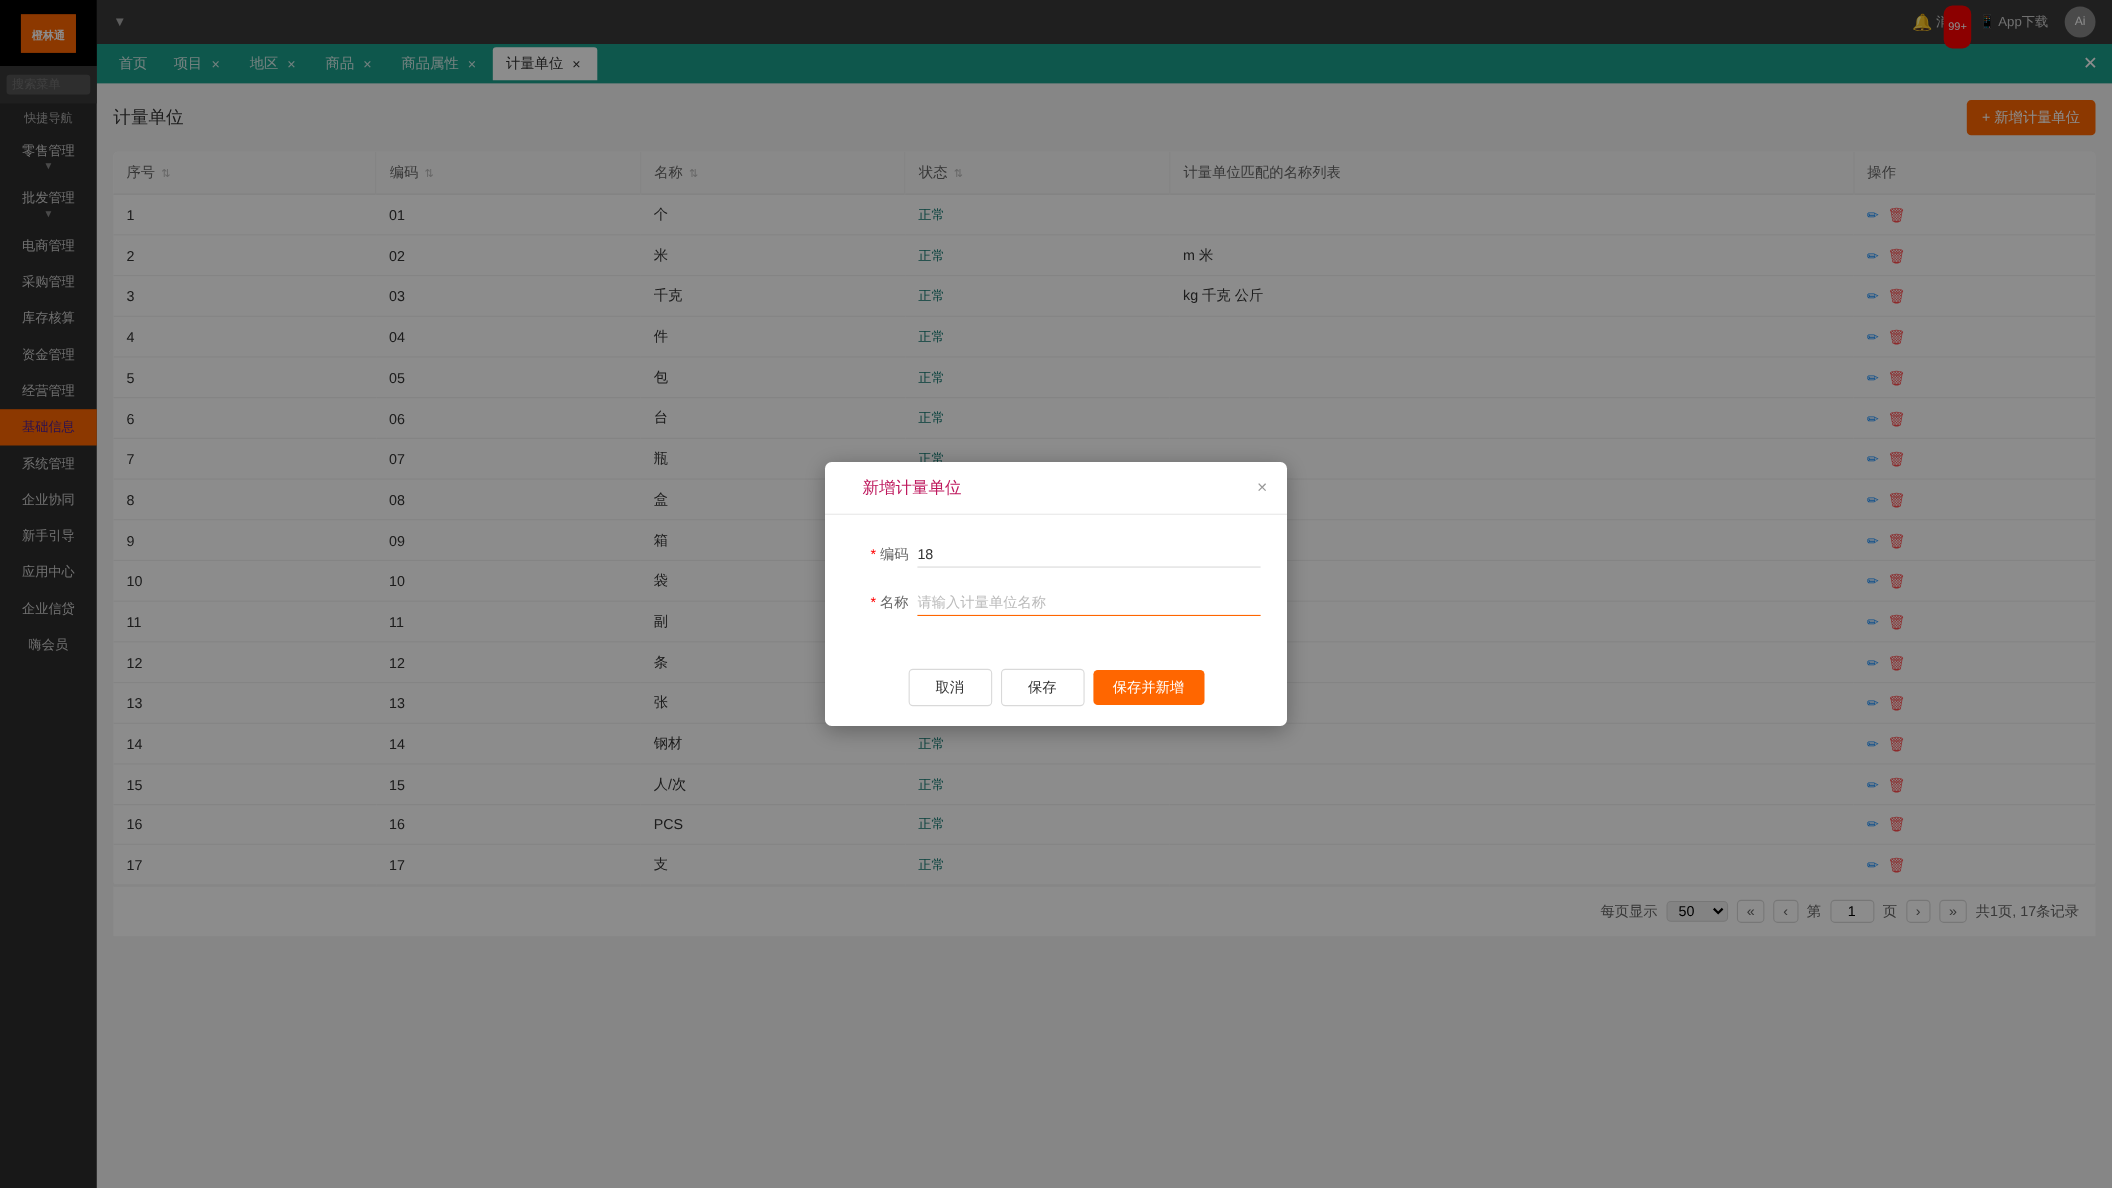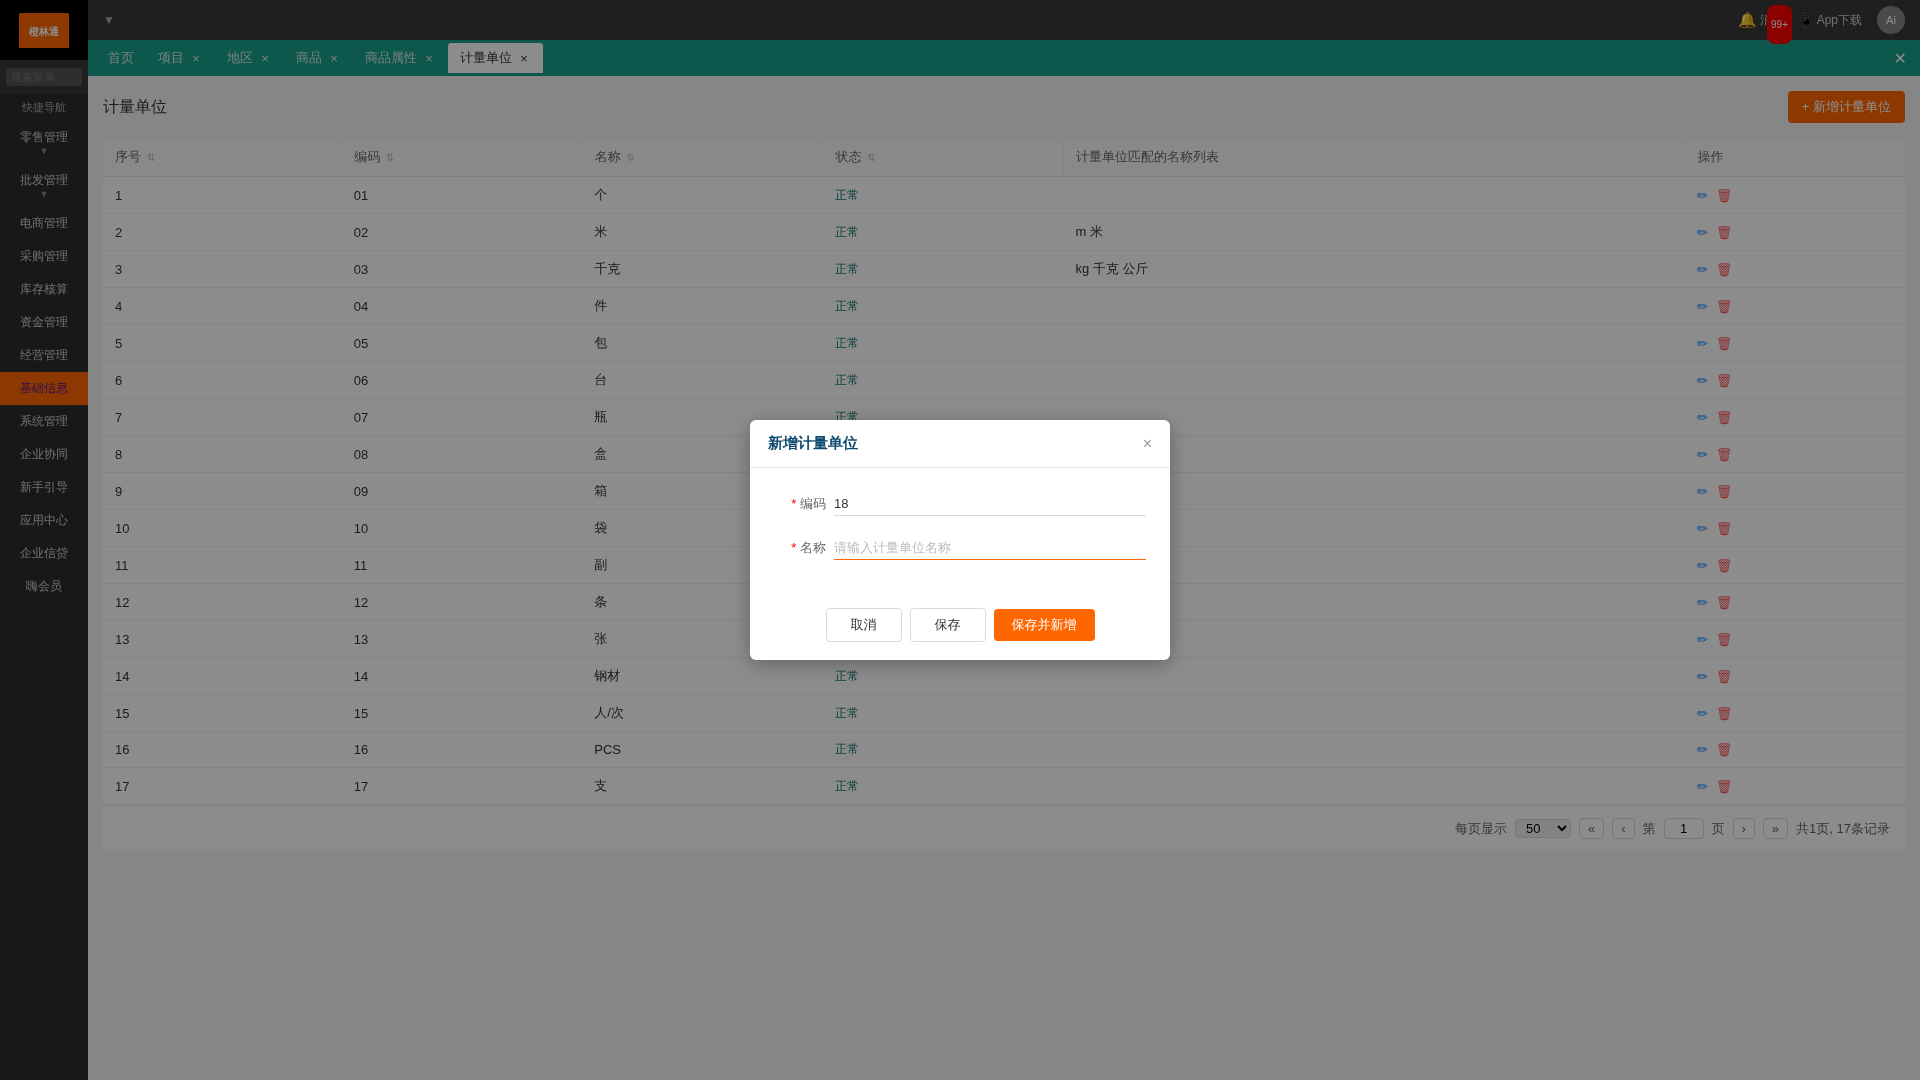--- a/index.html
+++ b/index.html
@@ -292,22 +292,23 @@
     }
     .modal-header {
       display: flex;
       align-items: center;
       justify-content: space-between;
       padding: 14px 18px;
       border-bottom: 1px solid #e8e8e8;
     }
     .modal-title {
       font-size: 15px;
-      color: #0c4a6e;
-      font-weight: 700;
+      color: #be185d;
+      font-weight: 400;
+      margin-left: 16px;
     }
     .modal-close {
       cursor: pointer;
       color: #999;
       font-size: 16px;
       line-height: 1;
     }
     .modal-body {
       padding: 24px 24px 16px;
     }

